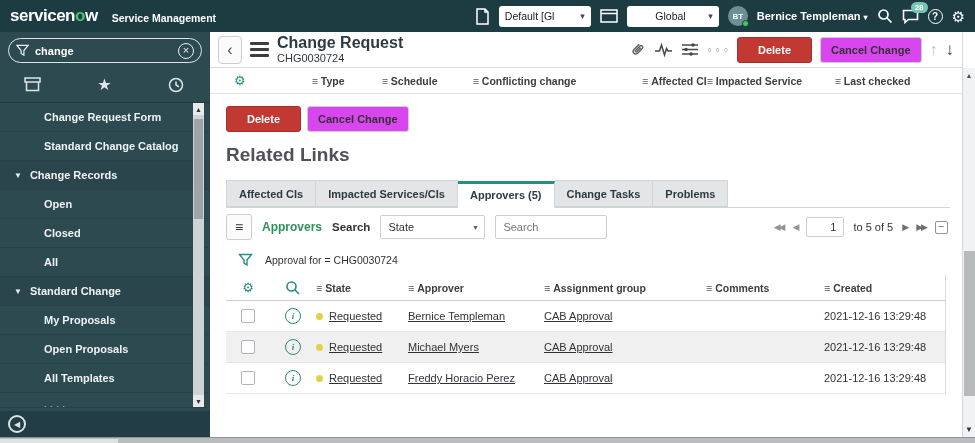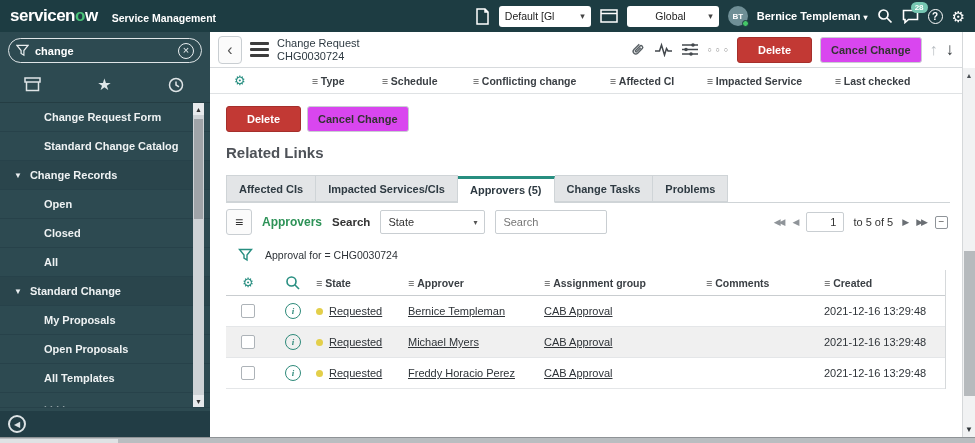--- a/index.html
+++ b/index.html
@@ -60,42 +60,42 @@
     align-items:center; justify-content:center; color:#dde3e5; font-size:8px; }
 
   
   .main { flex:1; display:flex; flex-direction:column; background:#fff; min-width:0; }
   .rec-header { height:36px; display:flex; align-items:center; gap:8px; padding:0 8px; border-bottom:1px solid #d7dadd; }
   .back-btn { width:24px; height:28px; border:1px solid #c9ced2; border-radius:4px; background:#fbfbfb;
     display:flex; align-items:center; justify-content:center; font-size:16px; color:#555; }
   .burger { display:flex; flex-direction:column; gap:3px; width:19px; }
   .burger span { height:3px; background:#3d3d3d; border-radius:1px; }
   .rec-title { line-height:1.15; }
-  .rec-title .t1 { font-size:11px; font-weight:normal; color:#2e3a42; }
+  .rec-title .t1 { font-size:16px; font-weight:bold; color:#2e3a42; }
   .rec-title .t2 { font-size:11px; color:#2e3a42; }
   .hdr-sp { flex:1; }
   .hdr-ico { color:#5a6166; display:flex; align-items:flex-start; }
   .dots3 { font-size:7px; font-weight:bold; color:#6a6a6a; letter-spacing:1px; }
   .btn-red { background:#c23934; color:#fff; font-size:11px; font-weight:bold; border:1px solid #a52f2b;
     border-radius:3px; padding:6px 20px; }
   .btn-plain { background:#d946ef; color:#333; font-size:11px; font-weight:bold; border:1px solid #c9ced2;
     border-radius:3px; padding:6px 10px; }
   .arr-up { font-size:16px; color:#b9bec2; font-weight:bold; }
   .arr-dn { font-size:17px; color:#2f3438; font-weight:bold; }
 
   .conflict-row { height:26px; display:flex; align-items:center; border-bottom:1px solid #dfe2e4;
     font-size:10.5px; color:#3a3f44; }
   .conflict-row .gearc { color:#278e80; font-size:13px; margin-left:24px; }
   .colcell { font-weight:bold; white-space:nowrap; }
   .colcell .mh { font-weight:normal; color:#555; margin-right:3px; }
-  .c0{width:70px; margin-left:66px;} .c1{width:91px;} .c2{width:137px;} .c3{width:97px;} .c4{width:128px;} .c5{flex:1;}
+  .c0{width:70px; margin-left:66px;} .c1{width:91px;} .c2{width:137px;} .c3{width:97px;text-align:right;} .c4{width:128px;} .c5{flex:1;}
 
   .content { flex:1; padding:10px 0 0 6px; overflow:hidden; position:relative; }
   .act-row { display:flex; gap:6px; margin:2px 0 6px 10px; }
-  .rl-head { font-size:15px; font-weight:bold; color:#4e5258; margin:12px 0 8px 10px; }
+  .rl-head { font-size:19px; font-weight:bold; color:#4e5258; margin:12px 0 8px 10px; }
   .rl-links { margin-left:10px; }
   .rl-links a { display:block; font-size:11.5px; color:#287871; text-decoration:underline; line-height:14px; }
 
   .tabs { display:flex; margin:14px 12px 0 10px; border-bottom:1px solid #cfd4d7; align-items:flex-end; }
   .tab { font-size:11px; font-weight:bold; color:#2e3a42; padding:7px 12px 6px; background:#e3e5e7;
     border:1px solid #cfd4d7; border-left:none; white-space:nowrap; }
   .tab:first-child { border-left:1px solid #cfd4d7; }
   .tab.active { background:#fff; border-top:3px solid #278e80; padding-top:5px; margin-bottom:-1px;
     border-bottom:1px solid #fff; }
 

